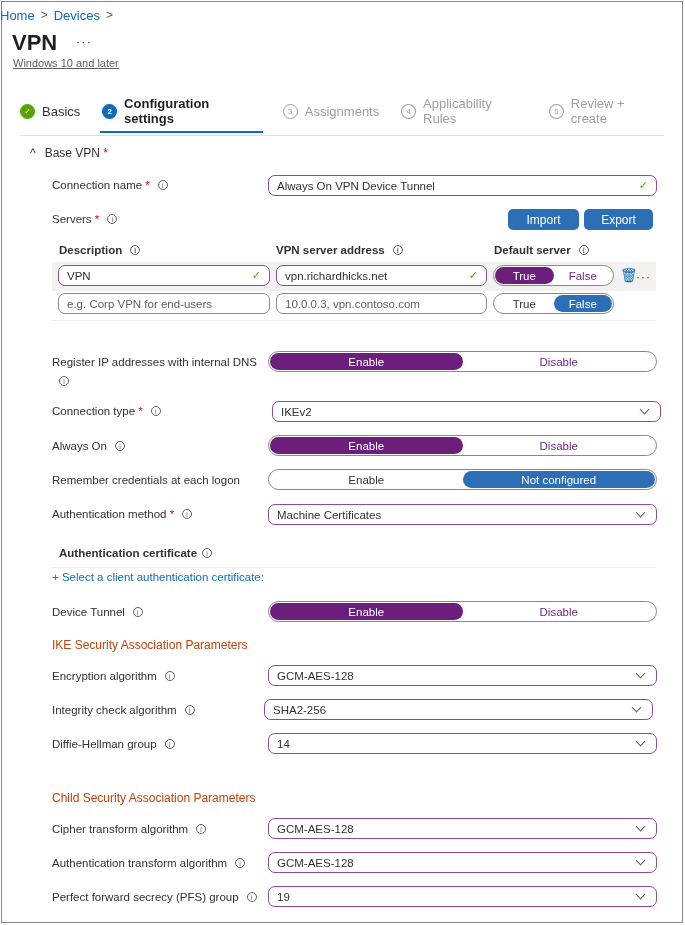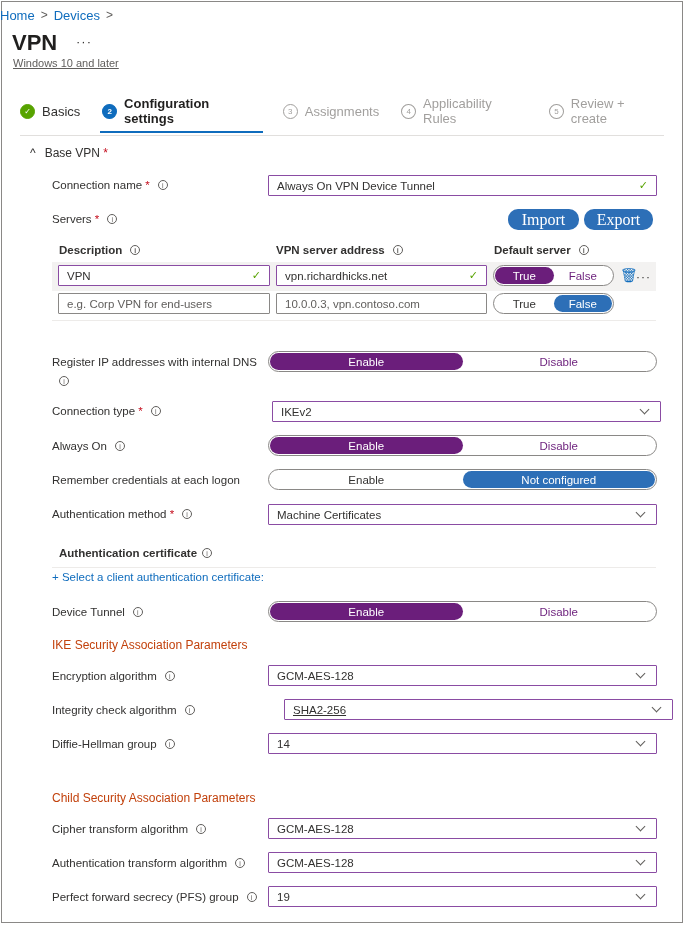--- a/index.html
+++ b/index.html
@@ -18,25 +18,25 @@
   .step.done { color: #323130; }
   .step.done .num { background: #57a300; border-color: #57a300; color: #fff; }
   .step.active { color: #201f1e; font-weight: bold; }
   .step.active .num { background: #0f6cbd; border-color: #0f6cbd; color: #fff; font-weight: bold; }
   .step.active::after { content: ""; position: absolute; left: -2px; right: -2px; bottom: -7px; height: 2px; background: #0f6cbd; }
   .tabline { top: 135px; left: 20px; width: 644px; height: 1px; background: #e1dfdd; }
   .section { top: 146px; left: 30px; font-size: 12px; color: #323130; display: flex; align-items: center; gap: 9px; }
   .req { color: #c50f1f; }
   .label { font-size: 11.5px; color: #323130; display: flex; align-items: center; gap: 5px; }
   .info { display: inline-flex; width: 10px; height: 10px; border-radius: 50%; border: 1px solid #605e5c; font-size: 7px; align-items: center; justify-content: center; color: #605e5c; margin-left: 3px; }
-  .input { height: 21px; border: 1px solid #8a4ca3; border-radius: 1px; font-size: 11.5px; color: #323130; display: flex; align-items: center; padding: 0 8px; justify-content: space-between; background: #fff; }
+  .input { height: 21px; border: 1px solid #8a4ca3; border-radius: 7px; font-size: 11.5px; color: #323130; display: flex; align-items: center; padding: 0 8px; justify-content: space-between; background: #fff; }
   .input.plain { border-color: #8a8886; color: #605e5c; }
   .check { color: #57a300; font-size: 11px; }
   .chev { width: 7px; height: 7px; border-right: 1px solid #605e5c; border-bottom: 1px solid #605e5c; transform: rotate(45deg); margin-top: -4px; margin-right: 4px; }
-  .btn { height: 21px; background: #2d6fb7; color: #fff; font-size: 16px; display: flex; align-items: center; justify-content: center; border-radius: 10px; font-family: Liberation Serif, serif; }
+  .btn { height: 21px; background: #2d6fb7; color: #fff; font-size: 12px; display: flex; align-items: center; justify-content: center; border-radius: 5px; }
   .thead { font-size: 11.5px; font-weight: bold; color: #323130; display: flex; align-items: center; }
   .rowbg { top: 262px; left: 52px; width: 604px; height: 29px; background: #f3f2f1; }
   .tog { display: flex; height: 21px; border: 1px solid #8a8886; border-radius: 11px; overflow: hidden; padding: 1px; background: #fff; }
   .tog span { flex: 1; display: flex; align-items: center; justify-content: center; font-size: 11.5px; border-radius: 10px; }
   .tog .on-purple { background: #6b1e7b; color: #fff; }
   .tog .off-purple { color: #6b1e7b; }
   .tog .on-blue { background: #2d6fb7; color: #fff; }
   .tog .off-plain { color: #323130; }
   .link { color: #0f6cbd; font-size: 11.5px; }
   .hdr { font-size: 12px; color: #c2410c; }
@@ -213,21 +213,21 @@
 </div>
 <div class="abs input" style="top:665px;left:268px;width:389px;">
   <span>GCM-AES-128</span>
     <span class="chev"></span>
 </div>
 
 <div class="abs label" style="top:704px;left:52px;">
   <span>Integrity check algorithm</span>
     <span class="info">i</span>
 </div>
-<div class="abs input" style="top:699px;left:284px;width:389px;text-decoration:underline;">
+<div class="abs input" style="top:699px;left:264px;width:389px;">
   <span>SHA2-256</span>
     <span class="chev"></span>
 </div>
 
 <div class="abs label" style="top:738px;left:52px;">
   <span>Diffie-Hellman group</span>
     <span class="info">i</span>
 </div>
 <div class="abs input" style="top:733px;left:268px;width:389px;">
   <span>14</span>

